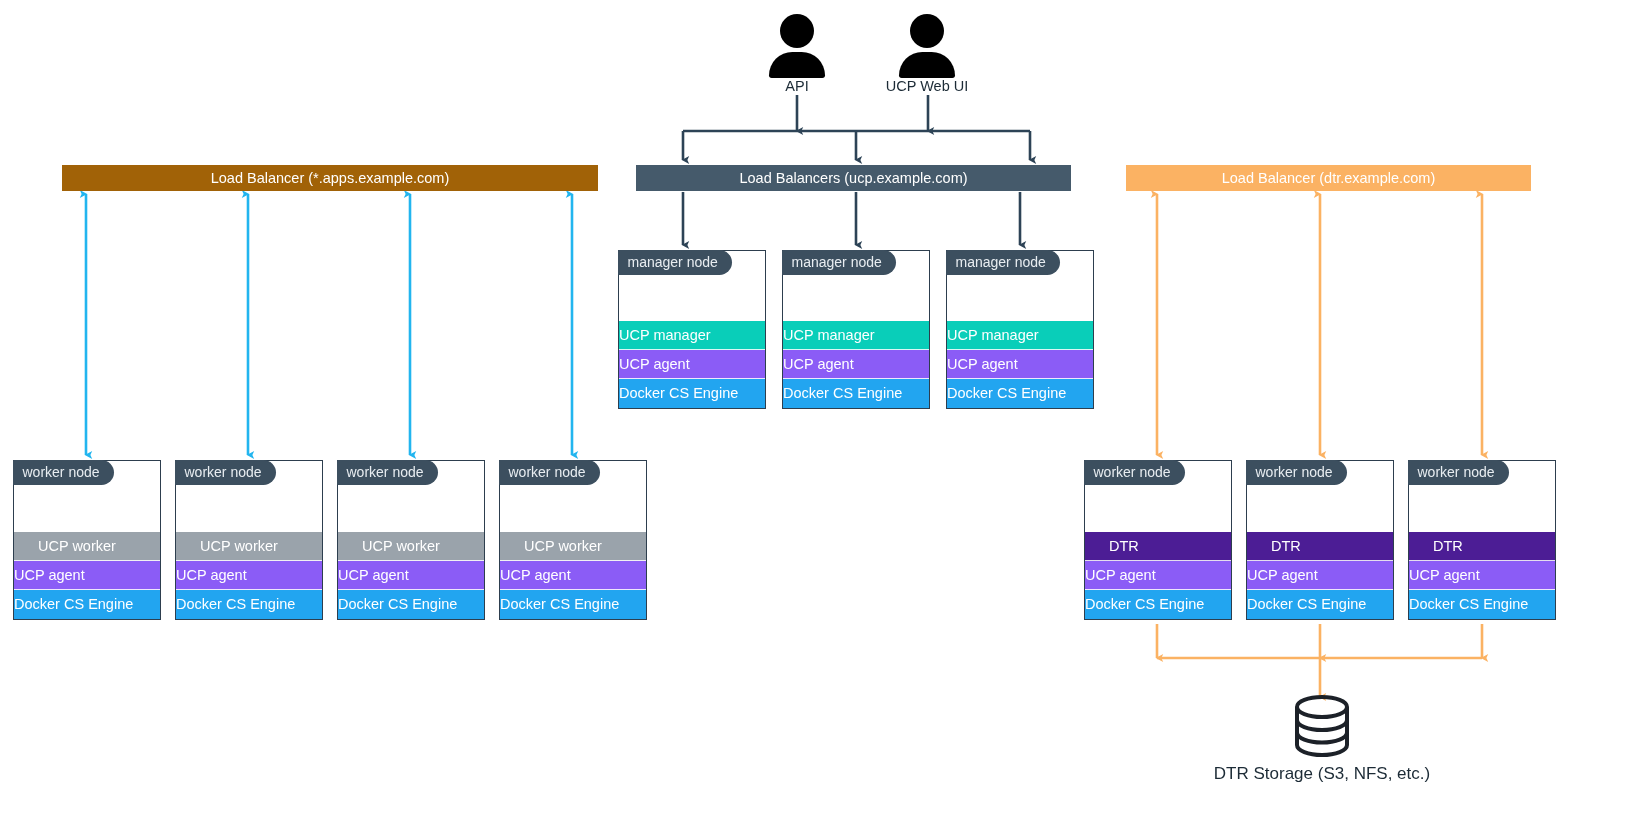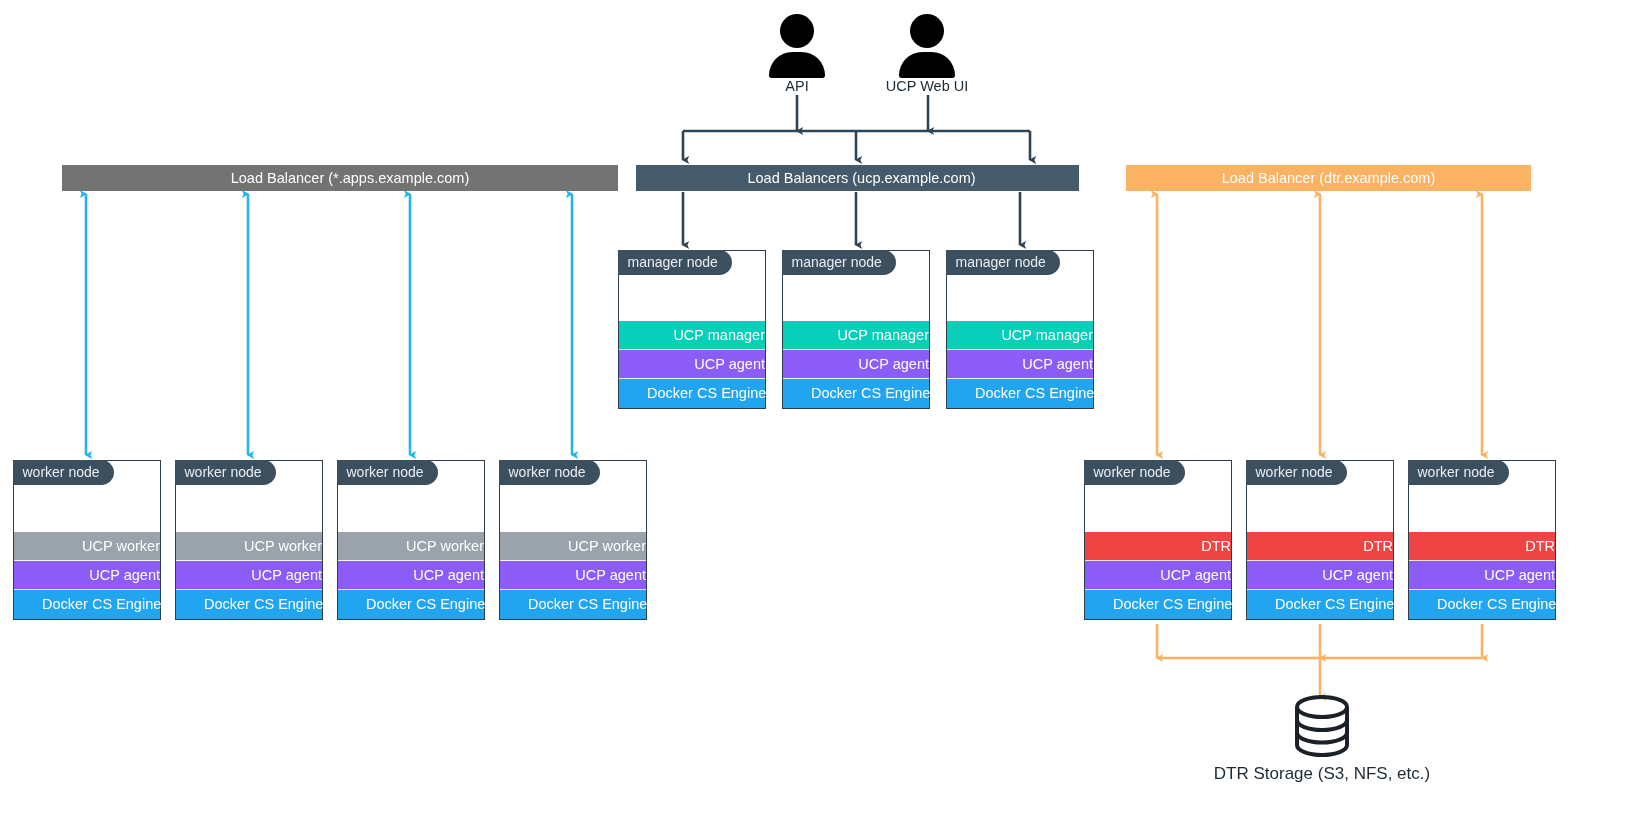--- a/index.html
+++ b/index.html
@@ -68,21 +68,21 @@
   
   .lb {
     position: absolute;
     height: 26px;
     line-height: 26px;
     text-align: center;
     color: #ffffff;
     font-size: 14.5px;
     white-space: nowrap;
   }
-  .lb-apps  { background: #737373; padding-left: 20px; }
+  .lb-apps  { background: #a16207; }
   .lb-ucp   { background: #455a6b; }
   .lb-dtr   { background: #fbb263; margin-left: 9px; }
 
   
   .node {
     position: absolute;
     background: #ffffff;
     border: 1.5px solid #2d3e4e;
     box-sizing: border-box;
   }
@@ -101,33 +101,33 @@
   }
   .node .stack {
     position: absolute;
     left: 0;
     right: 0;
     bottom: 0;
   }
   .node .band {
     height: 29px;
     line-height: 29px;
-    text-align: right;
+    text-align: left;
     color: #ffffff;
     font-size: 14.5px;
     white-space: nowrap;
     border-bottom: 1px solid rgba(255,255,255,0.85);
     box-sizing: border-box;
   }
   .node .band:last-child { border-bottom: none; }
   .band-manager { background: #09ceb9; }
-  .band-worker  { background: #9aa3ab; }
-  .band-dtr     { background: #ef4444; }
+  .band-worker  { background: #9aa3ab; padding-left: 24px; }
+  .band-dtr     { background: #4c1d95; padding-left: 24px; }
   .band-agent   { background: #8b5cf6; }
-  .band-engine  { background: #22a5f0; padding-left: 28px; }
+  .band-engine  { background: #22a5f0; }
 
   
   .storage {
     position: absolute;
   }
   .storage .caption {
     position: absolute;
     left: 50%;
     transform: translateX(-50%);
     top: 72px;
@@ -210,21 +210,21 @@
       <div class="head"></div>
       <div class="body"></div>
     </div>
     <div class="caption">API</div>
   </div>
 
   <div class="lb lb-apps" style="left:62px; top:165px; width:536px;">
     <span>Load Balancer (*.apps.example.com)</span>
   </div>
 
-  <div class="lb lb-ucp" style="left:636px; top:165px; width:435px;padding-left:8px;">
+  <div class="lb lb-ucp" style="left:636px; top:165px; width:435px;">
     <span>Load Balancers (ucp.example.com)</span>
   </div>
 
   <div class="lb lb-dtr" style="left:1117px; top:165px; width:405px;">
     <span>Load Balancer (dtr.example.com)</span>
   </div>
 
   <div class="node" style="left:618px; top:250px; width:148px; height:159px;">
     <div class="tab">manager node</div>
     <div class="stack">

